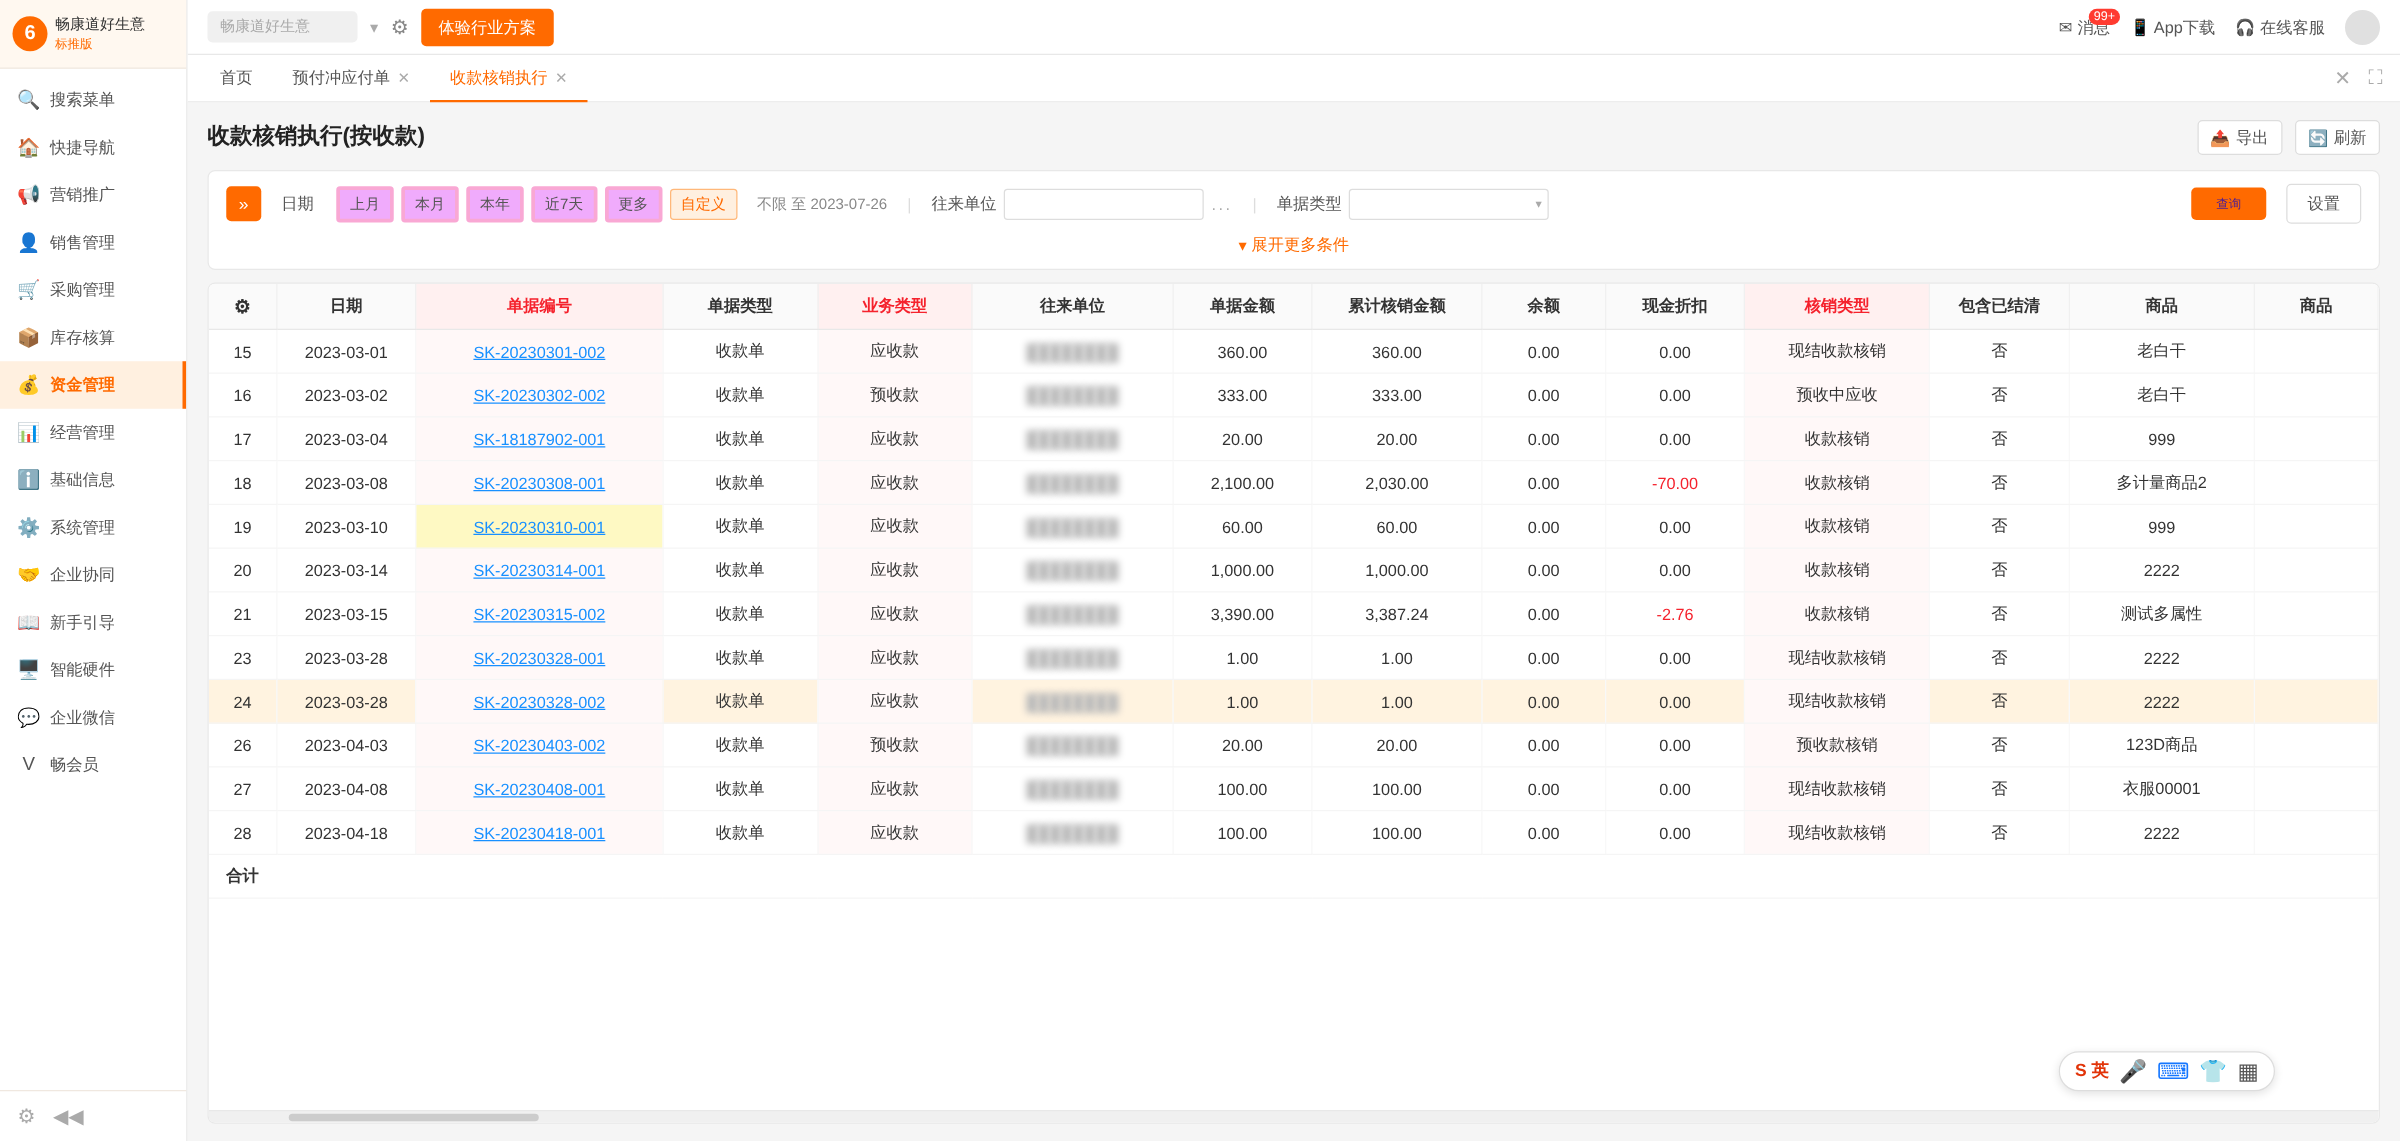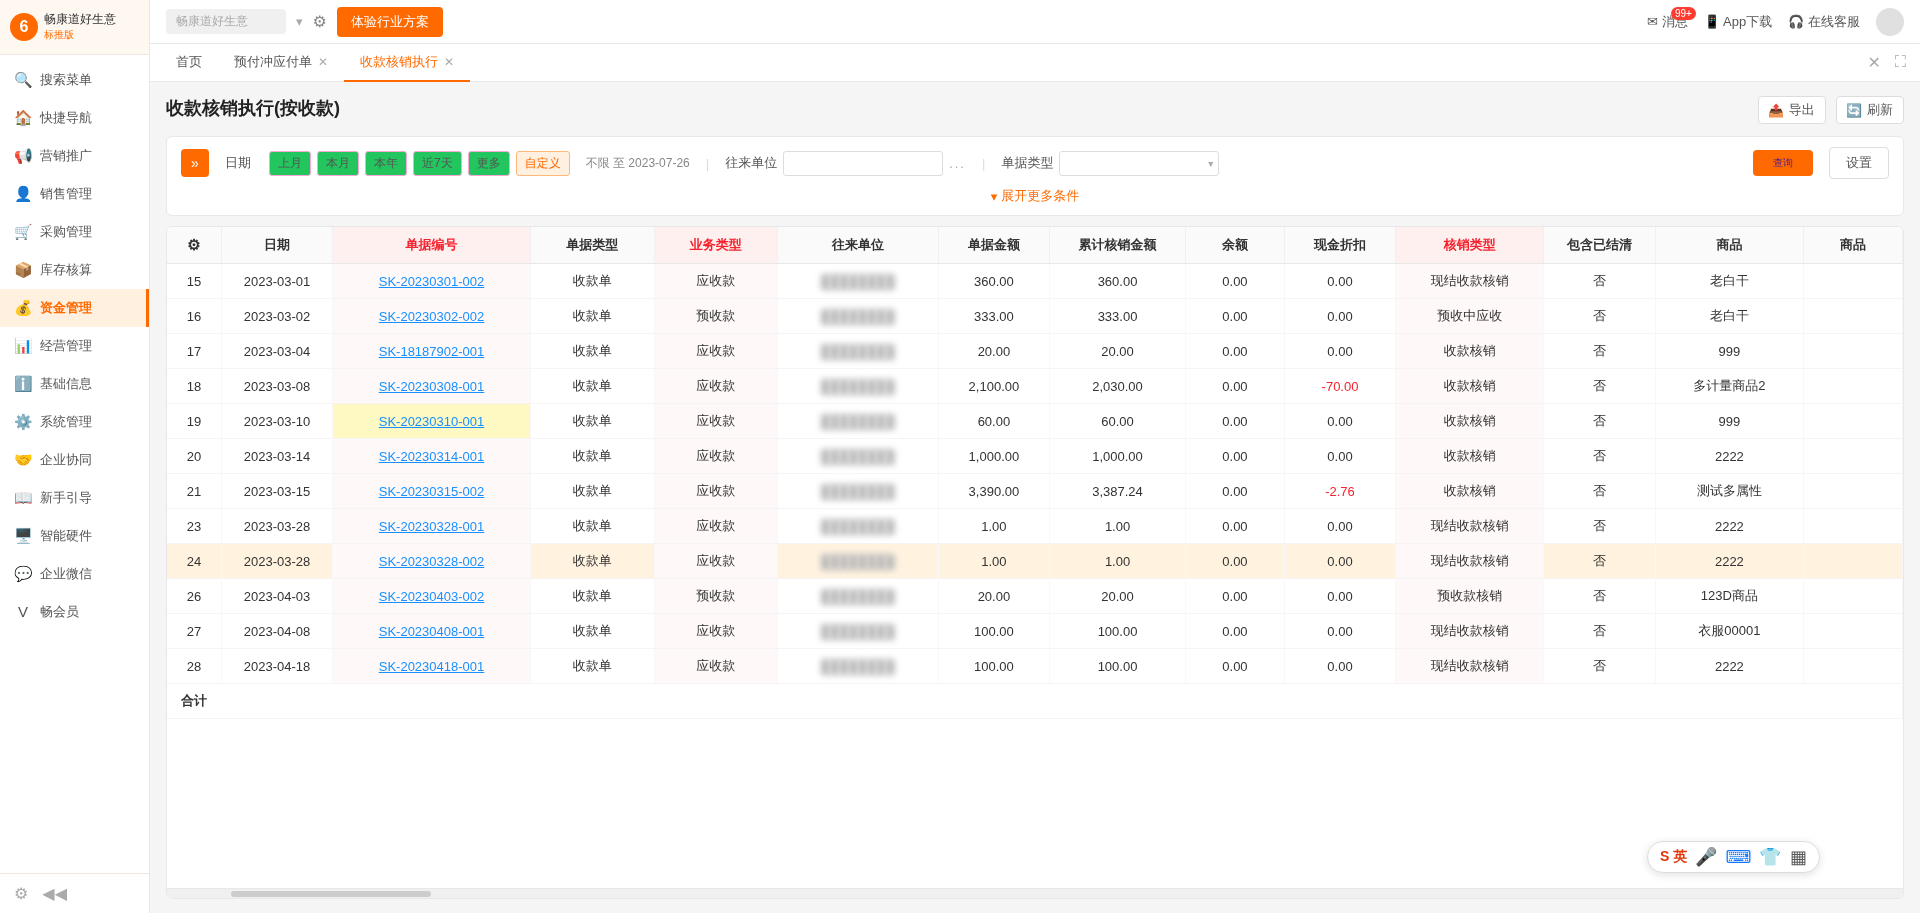--- a/index.html
+++ b/index.html
@@ -46,21 +46,21 @@
     .page-title { font-size: 18px; font-weight: bold; color: #222; }
     .page-actions { display: flex; gap: 10px; }
     .page-action-btn { display: flex; align-items: center; gap: 4px; color: #555; cursor: pointer; font-size: 13px; border: 1px solid #ddd; background: #fff; padding: 4px 10px; border-radius: 4px; }
 
     
     .filter-bar { background: #fff; border-radius: 6px; padding: 10px 14px; margin-bottom: 10px; display: flex; flex-direction: column; gap: 8px; border: 1px solid #e8e8e8; }
     .filter-row { display: flex; align-items: center; gap: 16px; }
     .filter-toggle { width: 28px; height: 28px; background: #ff6a00; color: #fff; border-radius: 4px; display: flex; align-items: center; justify-content: center; cursor: pointer; font-size: 14px; flex-shrink: 0; }
     .filter-label { color: #555; min-width: 28px; }
     .filter-date-options { display: flex; gap: 6px; align-items: center; }
-    .filter-date-btn { padding: 3px 8px; border: 1px solid #f9a8d4; border-radius: 3px; cursor: pointer; color: #555; background: #22c55e; font-size: 12px; }
+    .filter-date-btn { padding: 3px 8px; border: 3px solid #f9a8d4; border-radius: 3px; cursor: pointer; color: #555; background: #f0abfc; font-size: 12px; }
     .filter-date-custom { background: #fff0e0; color: #ff6a00; border: 1px solid #ffb87a; padding: 3px 8px; border-radius: 3px; font-size: 12px; cursor: pointer; }
     .filter-date-range { color: #888; font-size: 12px; }
     .filter-divider { color: #ddd; }
     .filter-field { display: flex; align-items: center; gap: 6px; }
     .filter-field-label { color: #555; white-space: nowrap; }
     .filter-input { border: 1px solid #ddd; border-radius: 3px; padding: 4px 8px; width: 160px; color: #333; background: #fff; }
     .filter-dots { color: #aaa; letter-spacing: 2px; cursor: pointer; }
     .filter-select { border: 1px solid #ddd; border-radius: 3px; padding: 4px 24px 4px 8px; background: #fff; color: #333; appearance: none; width: 160px; }
     .filter-select-wrap { position: relative; display: inline-block; }
     .filter-select-arrow { position: absolute; right: 6px; top: 50%; transform: translateY(-50%); color: #aaa; font-size: 10px; pointer-events: none; }

